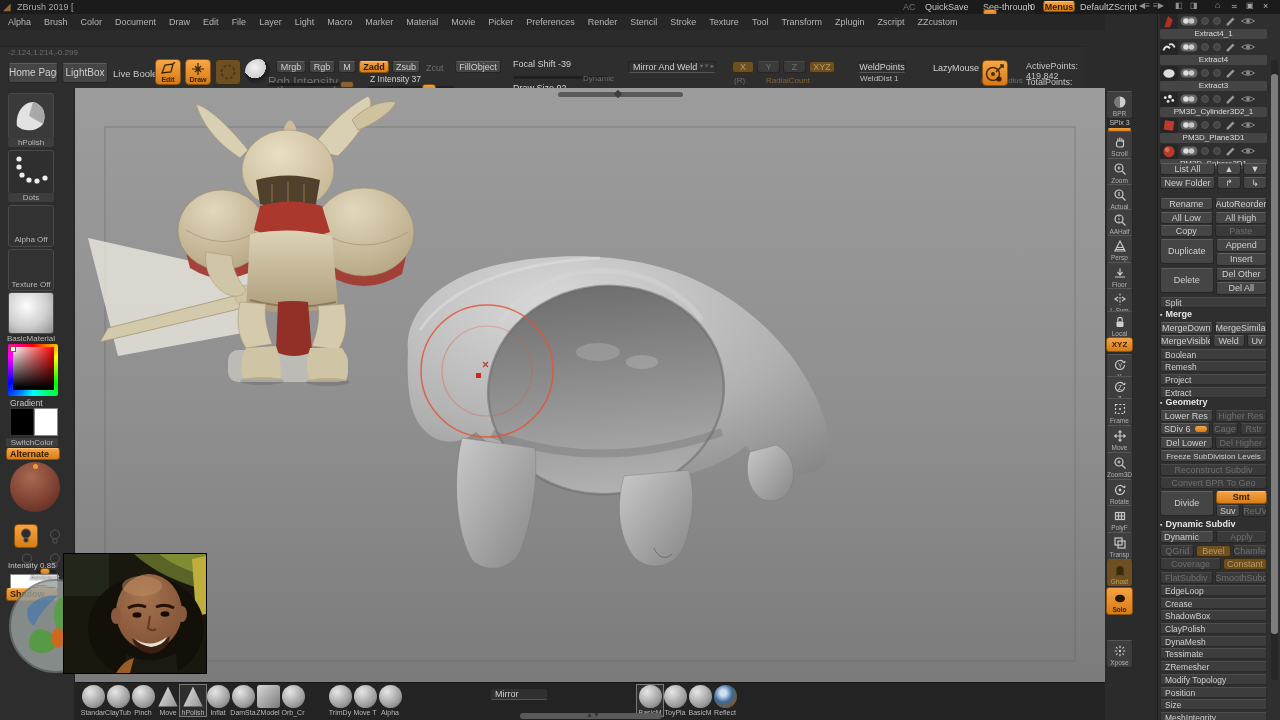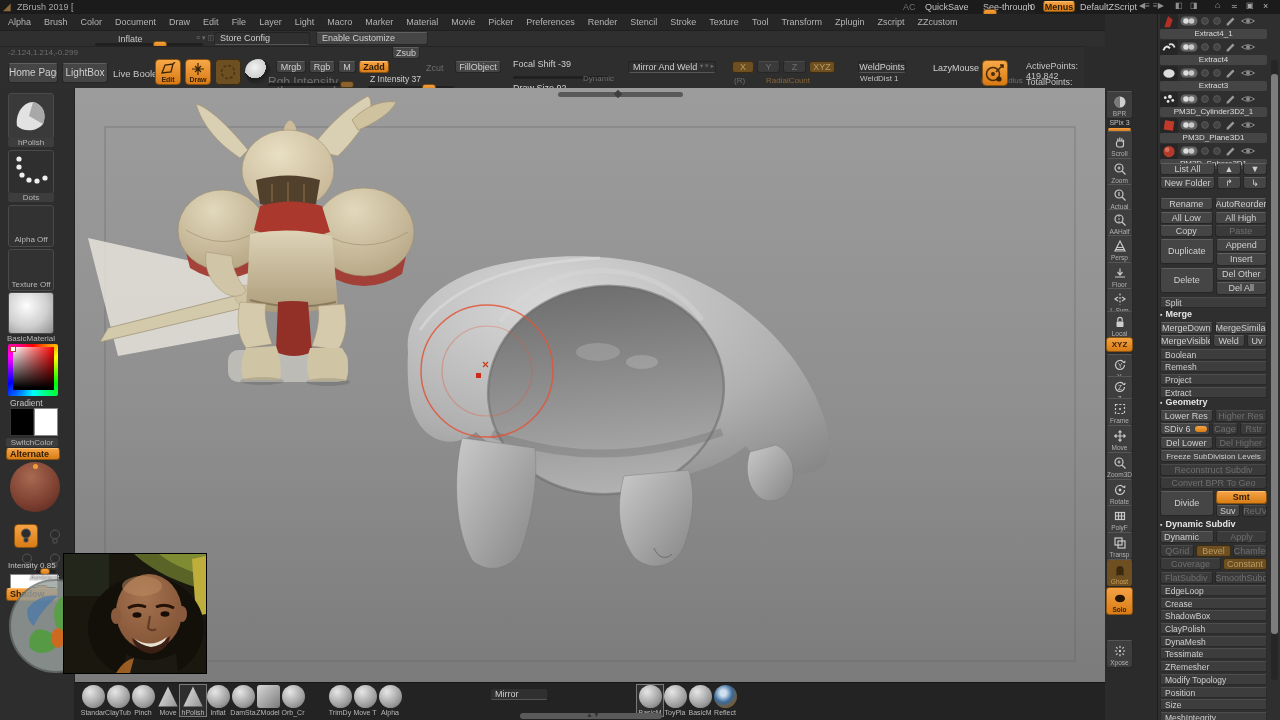--- a/index.html
+++ b/index.html
@@ -106,29 +106,20 @@
       <span>Stencil</span>
       <span>Stroke</span>
       <span>Texture</span>
       <span>Tool</span>
       <span>Transform</span>
       <span>Zplugin</span>
       <span>Zscript</span>
       <span>ZZcustom</span>
     </div>
 
-  <div class="abs row2">
-    <span class="abs" style="left:118px;top:3px;color:#c4c4c4;">Inflate</span>
-    <div class="abs slider" style="left:95px;top:12px;width:108px;">
-        <span class="h" style="left:58px;"></span>
-      </div>
-    <span class="abs dimtxt" style="left:196px;top:3px;font-size:7px;">≡ ▾ ◫</span>
-    <div class="abs btn inset" style="left:214px;top:1px;width:96px;height:13px;text-align:left;padding-left:5px;">Store Config</div>
-    <div class="abs btn" style="left:316px;top:1px;width:112px;height:13px;text-align:left;padding-left:5px;">Enable Customize</div>
-  </div>
 
   <div class="abs shelf">
     <span class="abs dimtxt" style="left:8px;top:1px;font-size:8px;">-2.124,1.214,-0.299</span>
     <div class="abs btn big" style="left:8px;top:16px;width:50px;">Home Page</div>
     <div class="abs btn big" style="left:62px;top:16px;width:46px;">LightBox</div>
     <span class="abs" style="left:113px;top:21px;font-size:9.5px;color:#c8c8c8;">Live Boolean</span>
 
     <div class="abs sqbtn o" style="left:155px;top:12px;">
       <svg width="16" height="14" viewBox="0 0 16 14" style="margin:2px auto 0;">
           <path d="M2 11 L5 3 L13 2 L11 10 Z M13 2 L15 0" stroke="#3a2408" fill="none" stroke-width="1.3"></path>
@@ -145,21 +136,21 @@
       <svg width="18" height="18" viewBox="0 0 18 18" style="margin:3px auto 0;">
           <circle cx="9" cy="9" r="6.5" stroke="#4a3513" fill="none" stroke-width="1.5" stroke-dasharray="3 2"></circle>
         </svg>
     </div>
     <div class="abs" style="left:245px;top:12px;width:26px;height:26px;border-radius:50%;background:radial-gradient(circle at 38% 32%,#f2f2f2,#cfcfcf 45%,#1d1d1d 46%,#3a3a3a);"></div>
 
     <div class="abs btn" style="left:276px;top:14px;width:30px;">Mrgb</div>
     <div class="abs btn" style="left:309px;top:14px;width:26px;">Rgb</div>
     <div class="abs btn" style="left:338px;top:14px;width:18px;">M</div>
     <div class="abs btn o" style="left:359px;top:14px;width:30px;">Zadd</div>
-    <div class="abs btn" style="left:392px;top:0;width:28px;">Zsub</div>
+    <div class="abs btn" style="left:392px;top:14px;width:28px;">Zsub</div>
     <span class="abs dimtxt" style="left:426px;top:16px;">Zcut</span>
 
     <span class="abs dimtxt" style="left:268px;top:28px;font-size:12px;">Rgb Intensity</span>
     <div class="abs slider" style="left:268px;top:36px;width:86px;">
         <span class="h hd" style="left:72px;"></span>
       </div>
     <span class="abs" style="left:370px;top:27px;font-size:8.5px;color:#cfcfcf;">Z Intensity 37</span>
     <div class="abs slider" style="left:368px;top:36px;width:86px;">
         <span class="h" style="left:54px;"></span>
       </div>

